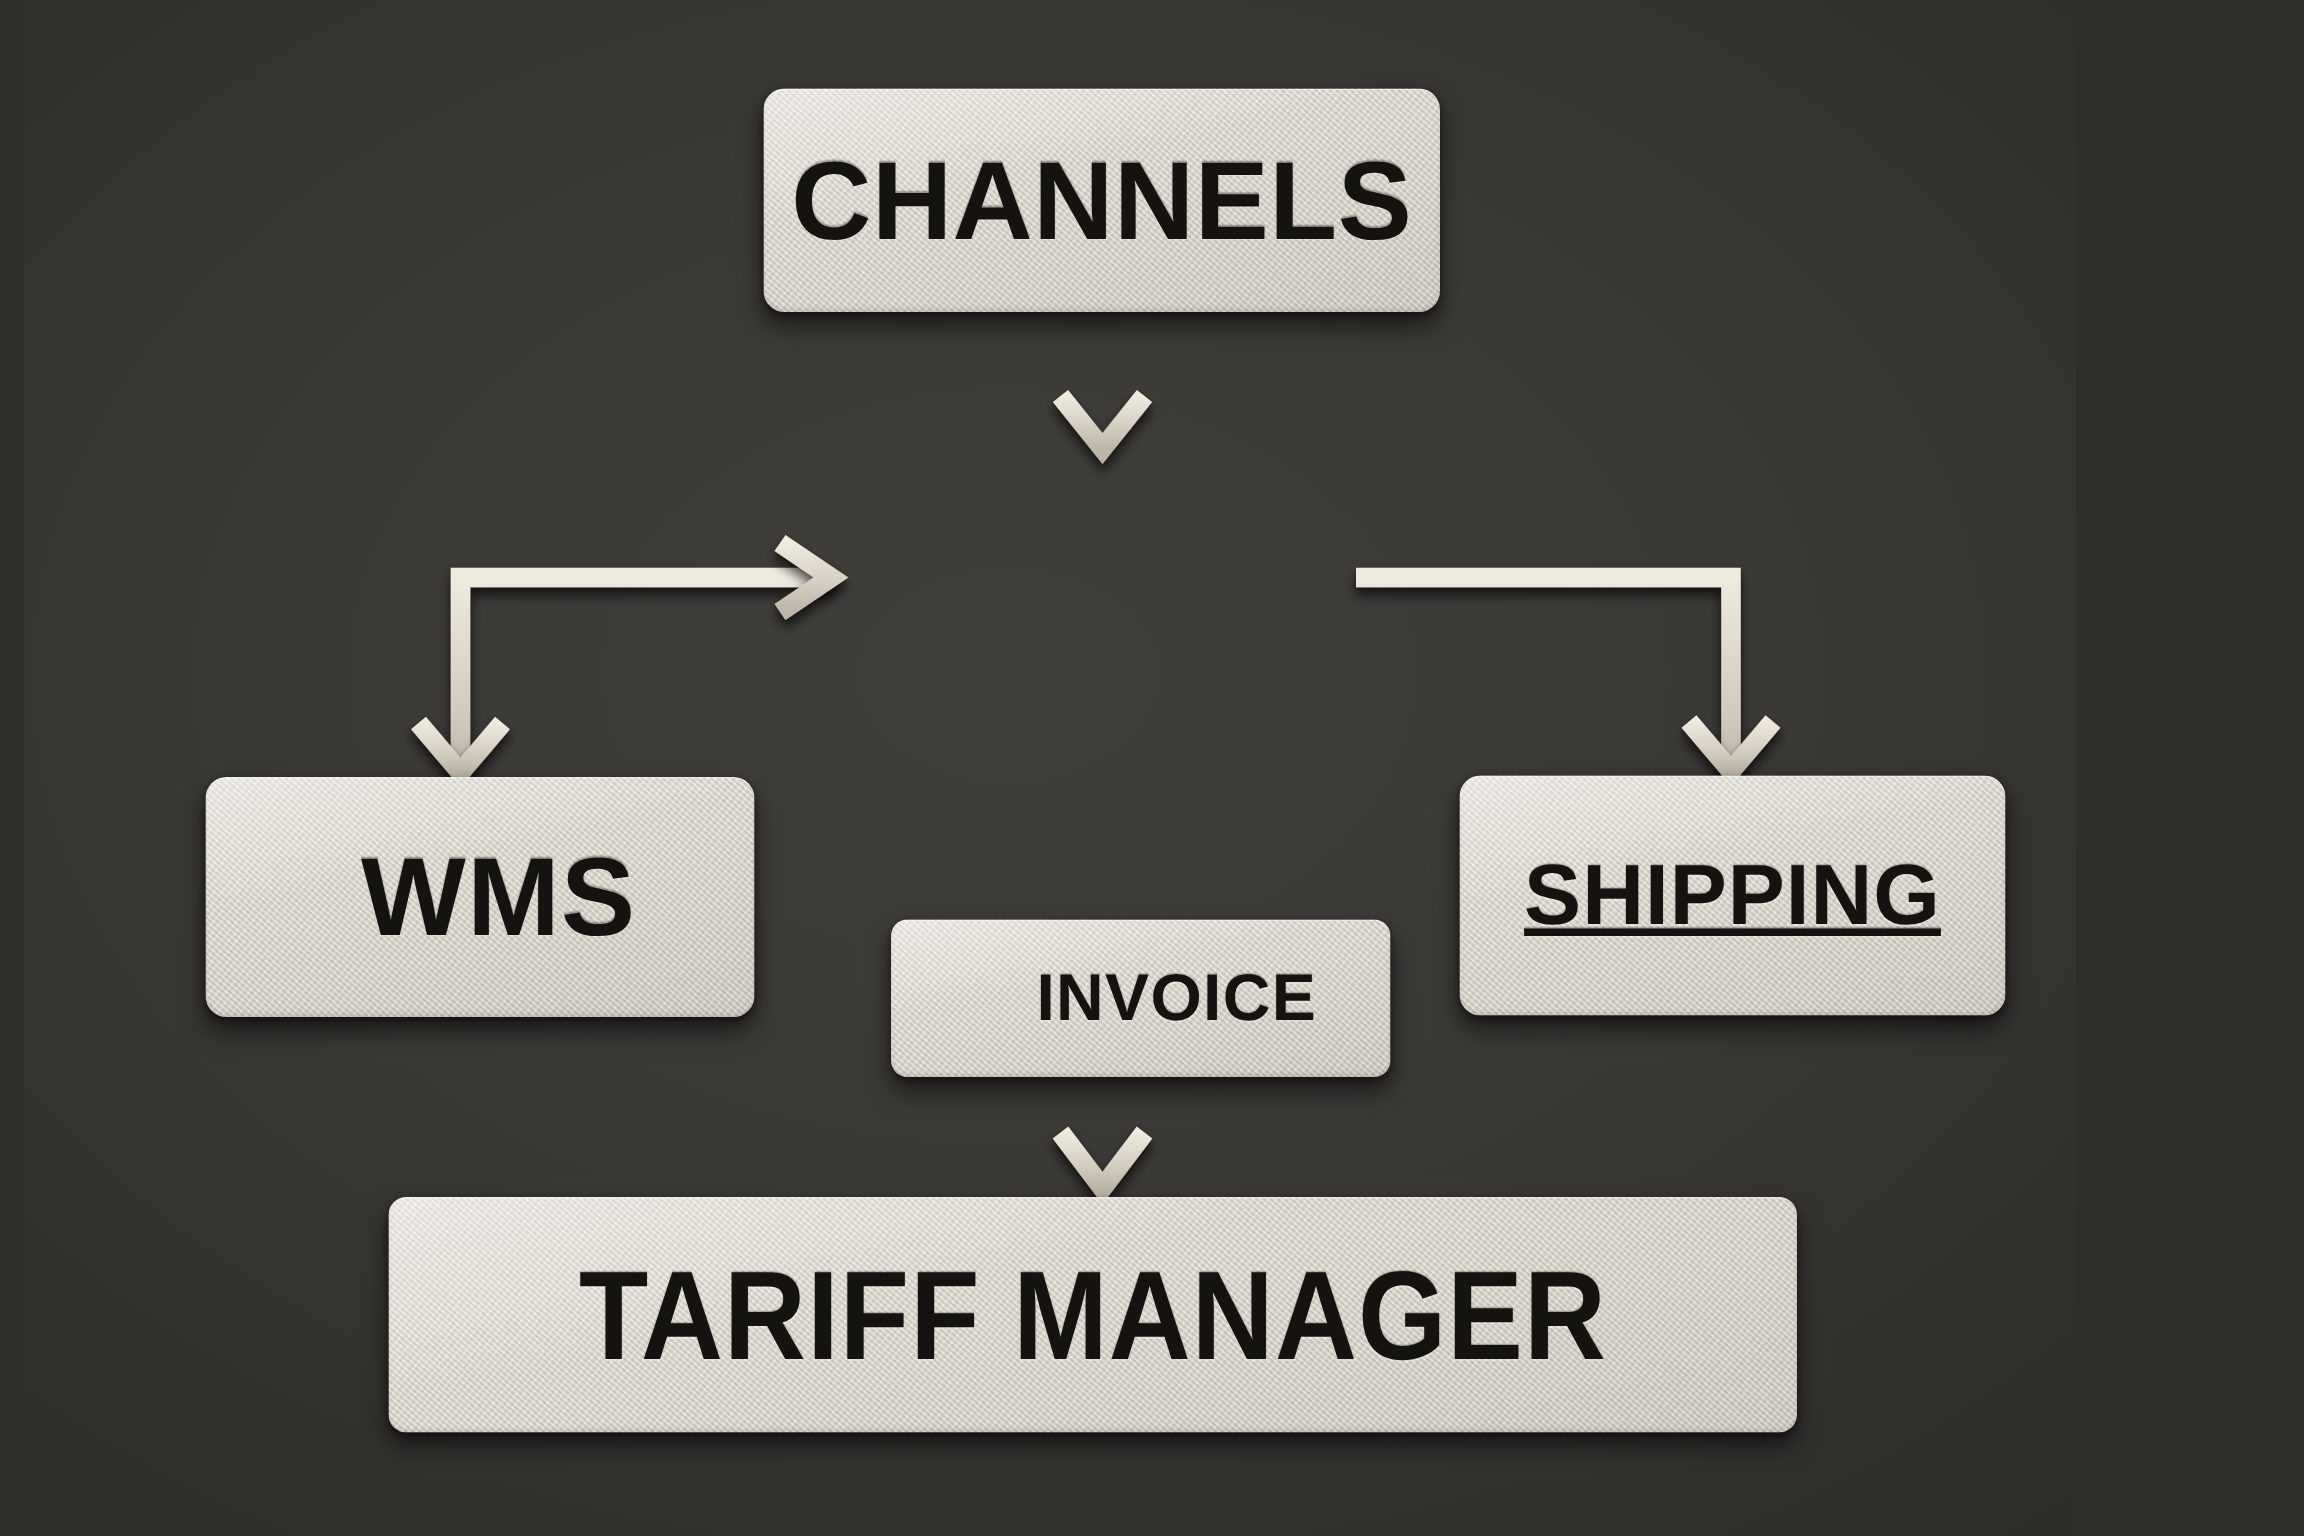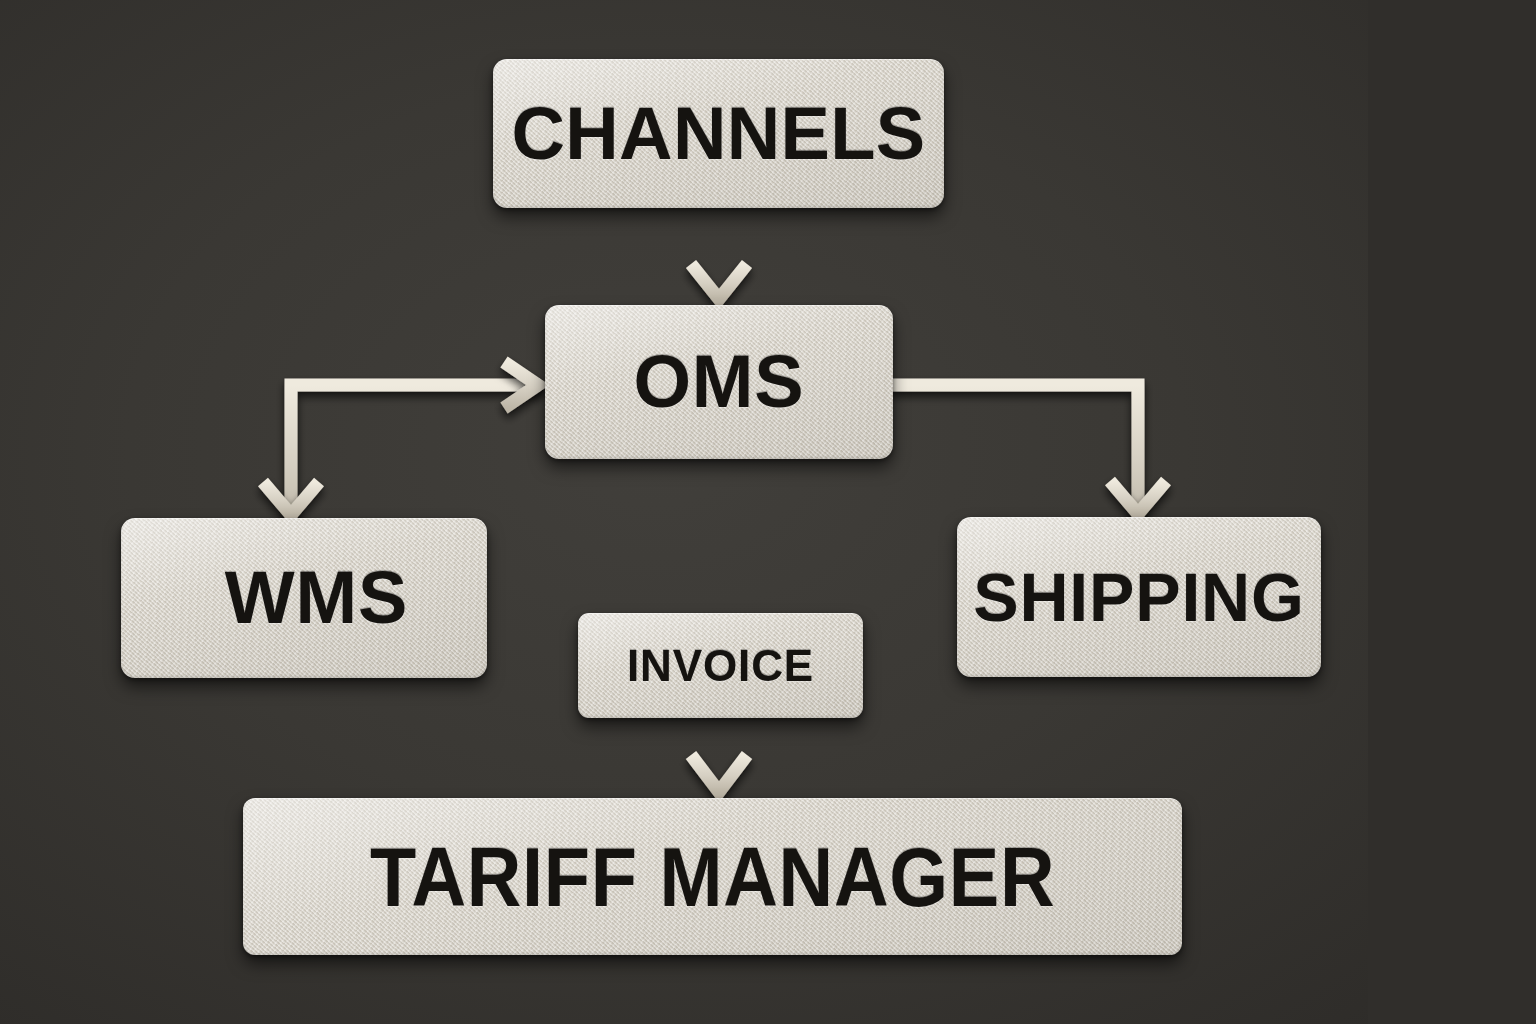--- a/index.html
+++ b/index.html
@@ -12,20 +12,21 @@
     position: relative;
     width: 1368px;
     height: 1024px;
     overflow: hidden;
     background-color: #3a3834;
     background-image:
       radial-gradient(ellipse 1100px 780px at 48% 44%, #413f3b 0%, #3a3834 48%, #2e2c29 100%),
       repeating-linear-gradient(27deg, rgba(255,255,255,0.012) 0px, rgba(255,255,255,0.012) 1px, rgba(0,0,0,0.014) 2px, rgba(0,0,0,0.014) 3px),
       repeating-linear-gradient(115deg, rgba(255,255,255,0.010) 0px, rgba(255,255,255,0.010) 1px, rgba(0,0,0,0.012) 2px, rgba(0,0,0,0.012) 4px);
     font-family: "Liberation Sans", sans-serif;
+    margin-left: 16px;
   }
 
   
   #wires {
     position: absolute;
     left: 0; top: 0;
     width: 1536px;
     height: 1024px;
     z-index: 1;
   }
@@ -67,32 +68,32 @@
   #card-oms      { left: 545px; top: 305px; width: 348px; height: 154px; }
   #card-oms .label { font-size: 74px; }
 
   #card-wms      { left: 121px; top: 518px; width: 341px; height: 160px; padding-left: 25px; }
   #card-wms .label { font-size: 74px; }
 
   #card-invoice  { left: 578px; top: 613px; width: 285px; height: 105px; border-radius: 11px; }
   #card-invoice .label { font-size: 44px; letter-spacing: 0.02em; }
 
   #card-shipping { left: 957px; top: 517px; width: 364px; height: 160px; }
-  #card-shipping .label { font-size: 68px; }
+  #card-shipping .label { font-size: 57px; text-decoration: underline; }
 
   #card-tariff   { left: 243px; top: 798px; width: 939px; height: 157px; border-radius: 12px; }
   #card-tariff .label {
     font-size: 84px;
     letter-spacing: 0.01em;
     transform: scaleX(0.90);
     transform-origin: center;
   }
 
   
-  #card-invoice { z-index: 4; }
+  #card-invoice { z-index: 4; padding-left: 48px; }
 </style>
 </head>
 <body>
 
 <div id="stage">
 
   <svg id="wires" viewBox="0 0 1536 1024" width="1536" height="1024" aria-hidden="true">
     <defs>
       <linearGradient id="wireGrad" x1="0" y1="0" x2="0" y2="1">
         <stop offset="0%" stop-color="#efeade"></stop>
@@ -126,23 +127,20 @@
       <path d="M 263 482 L 291 515 L 319 482"></path>
       <path d="M 1110 481 L 1138 514 L 1166 481"></path>
       <path d="M 691 755 L 719 792 L 747 755"></path>
     </g>
   </svg>
 
   <div class="card" id="card-channels">
     <span class="label">CHANNELS</span>
   </div>
 
-  <div class="card" id="card-oms">
-    <span class="label">OMS</span>
-  </div>
 
   <div class="card" id="card-wms">
     <span class="label">WMS</span>
   </div>
 
   <div class="card" id="card-invoice">
     <span class="label">INVOICE</span>
   </div>
 
   <div class="card" id="card-shipping">

